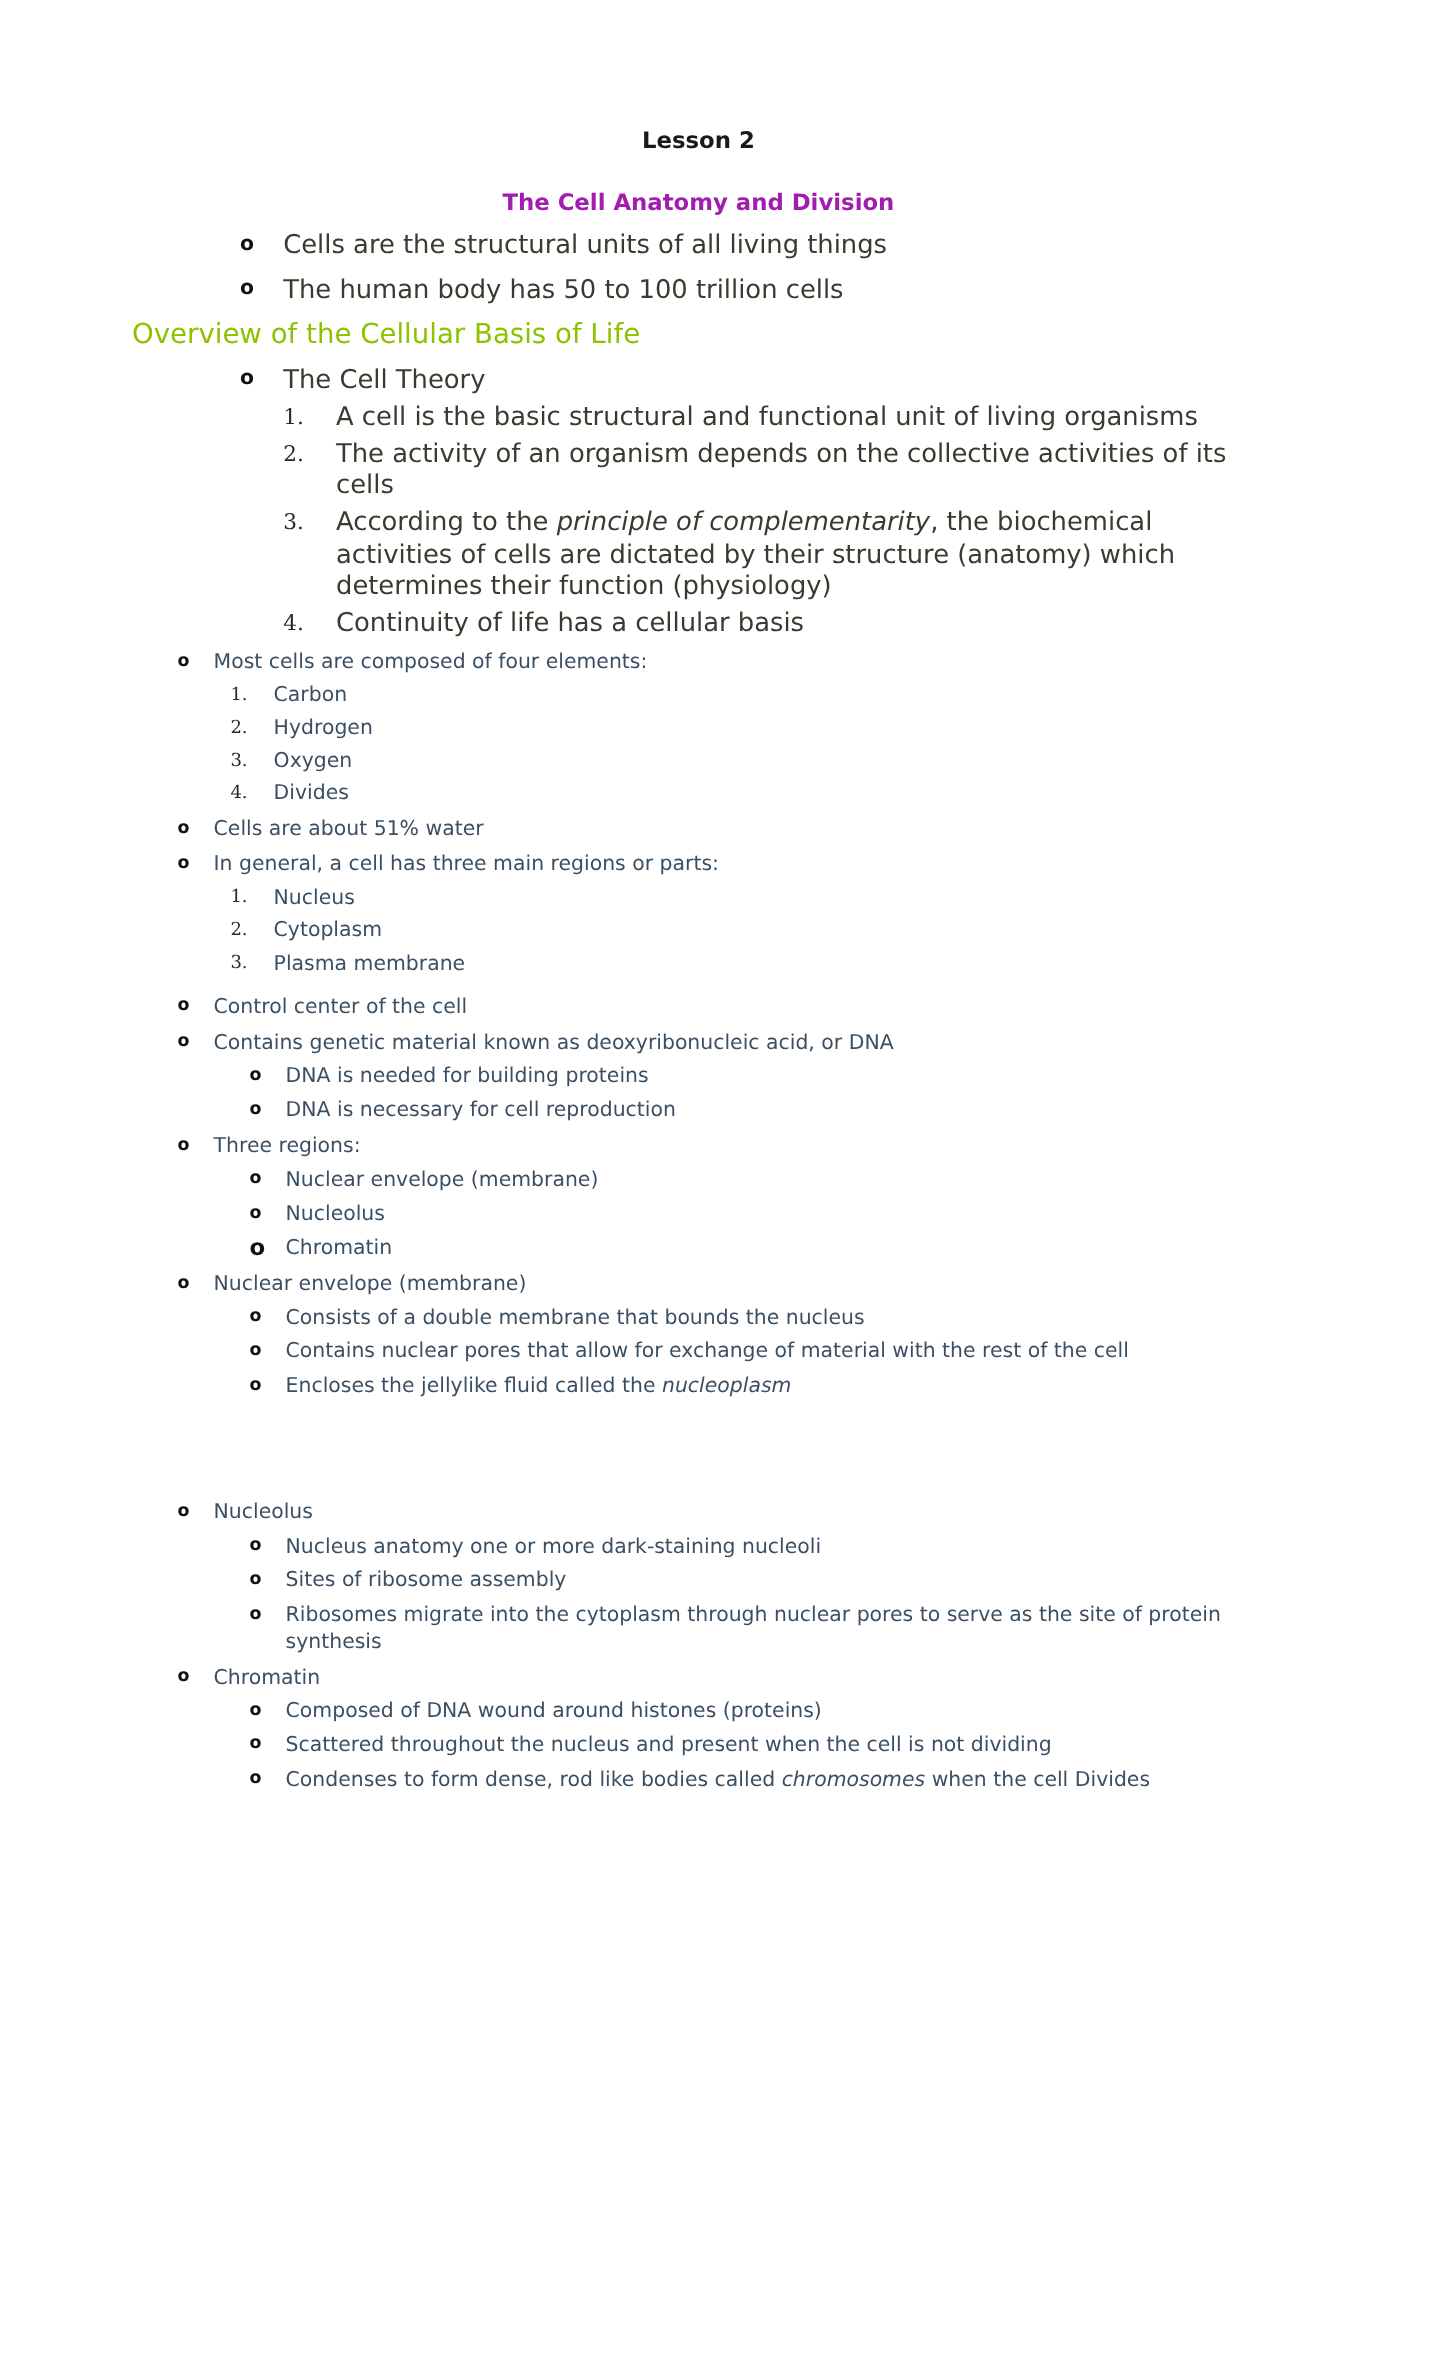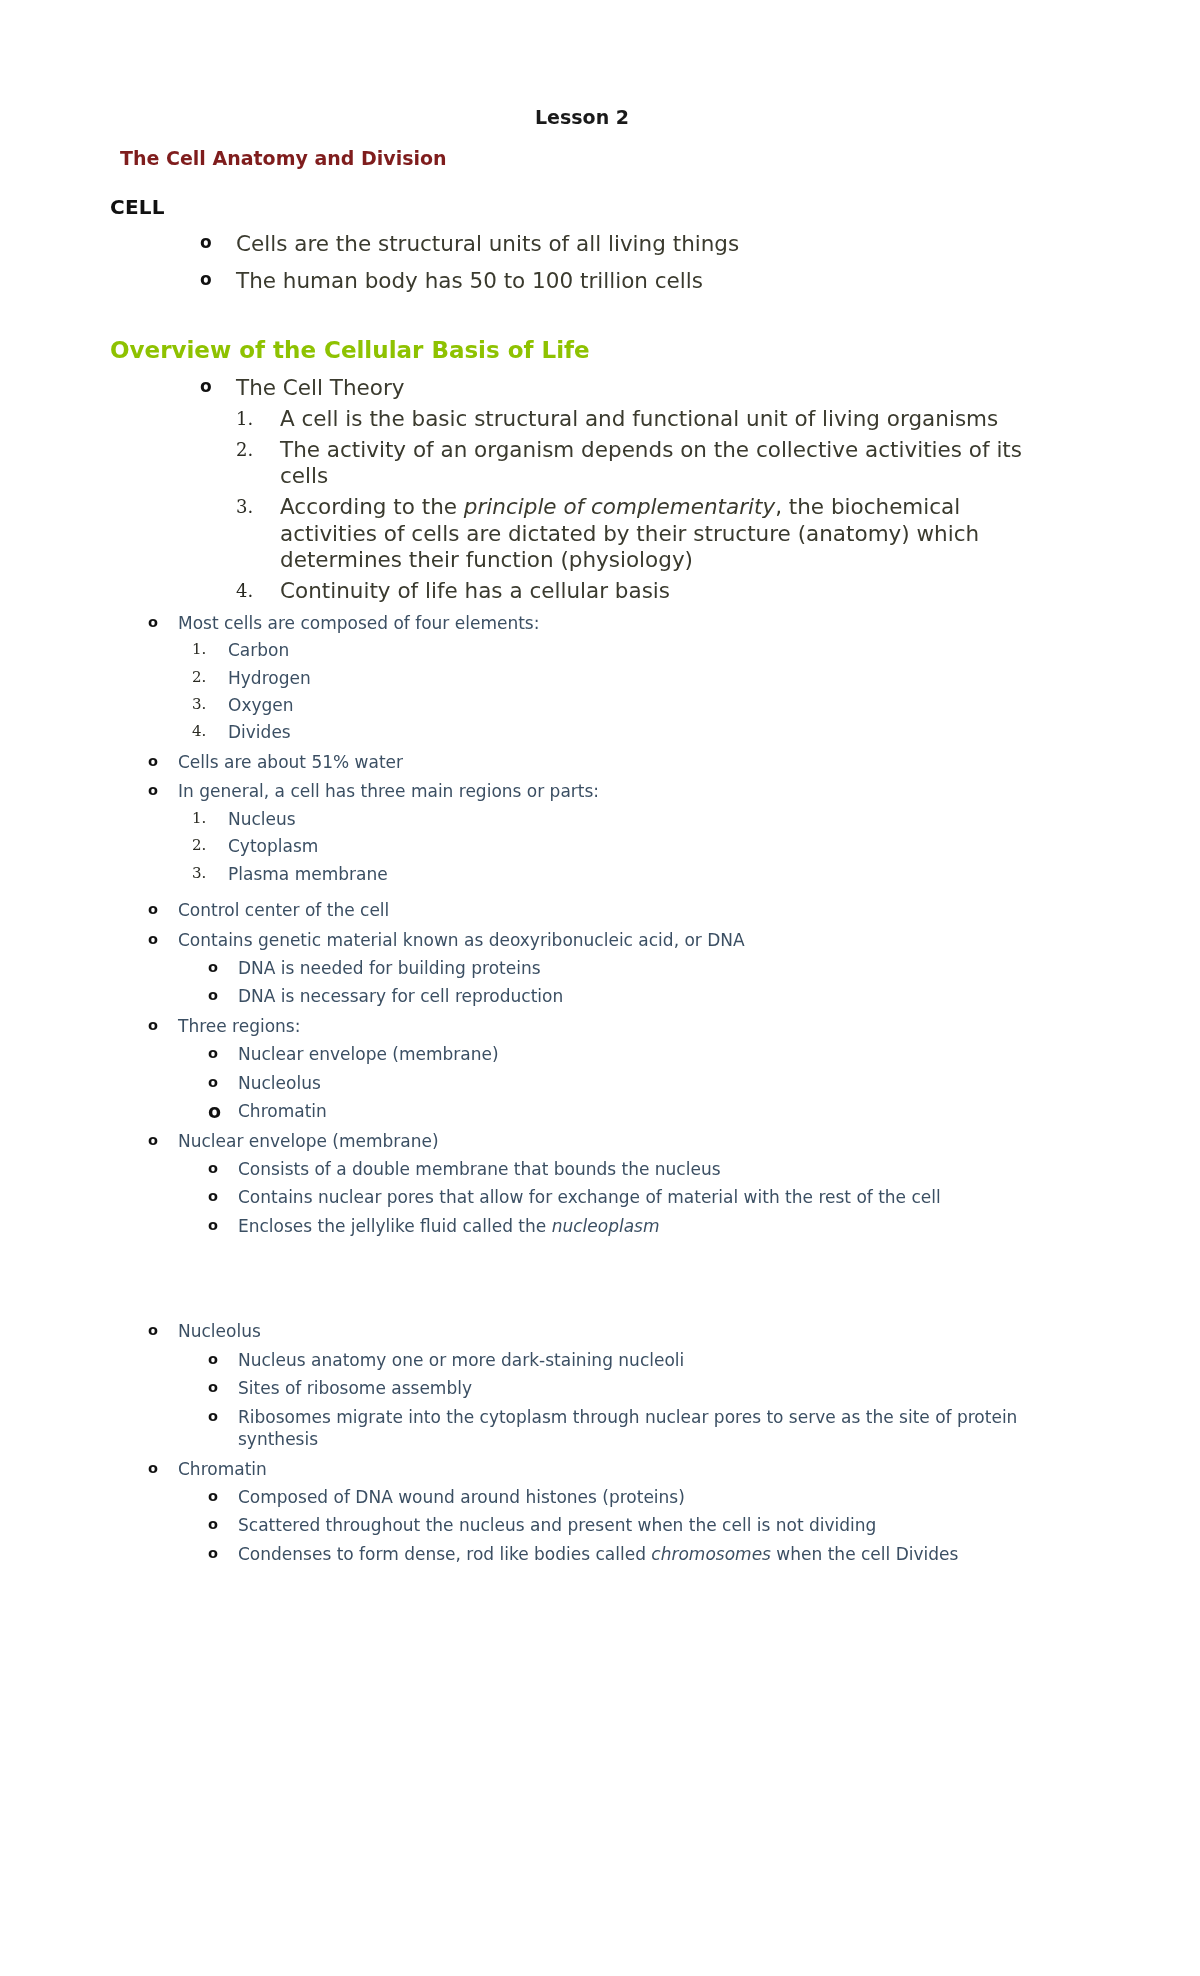--- a/index.html
+++ b/index.html
@@ -32,39 +32,40 @@
   .doc-title {
     text-align: center;
     font-weight: bold;
     font-size: 19px;
     color: #1a1a1a;
     line-height: 1.05;
     margin: 0 0 0 -20px;
     padding-top: 8px;
   }
   .doc-subtitle {
+    text-align: center;
     font-weight: bold;
     font-size: 19px;
-    color: #7f1d1d;
+    color: #a21caf;
     line-height: 1.05;
-    margin: 21px 0 0 -20px;
+    margin: 32px 0 0 -20px;
   }
   .section-label {
     font-weight: bold;
     font-size: 20px;
     color: #111111;
     margin: 26px 0 0 -30px;
     letter-spacing: 0.2px;
   }
   .green-heading {
     font-size: 23px;
     color: #8ec201;
-    margin: 44px 0 0 -30px;
+    margin: 12px 0 0 -30px;
     line-height: 1.1;
-    font-weight: bold;
+    font-weight: normal;
   }
   .green-heading.tight {
     margin-top: 8px;
   }
 
   
   ul, ol {
     margin: 0;
     padding: 0;
     list-style: none;
@@ -118,21 +119,20 @@
 </style>
 </head>
 <body>
 
 <div class="page">
  <div class="content">
 
   <div class="doc-title">Lesson 2</div>
   <div class="doc-subtitle">The Cell Anatomy and Division</div>
 
-  <div class="section-label">CELL</div>
 
   <ul class="blk-big">
     <li class="li lvl1-big first">
       <span class="marker">o</span>
       <span class="txt">Cells are the structural units of all living things</span>
     </li>
     <li class="li lvl1-big">
       <span class="marker">o</span>
       <span class="txt">The human body has 50 to 100 trillion cells</span>
     </li>

